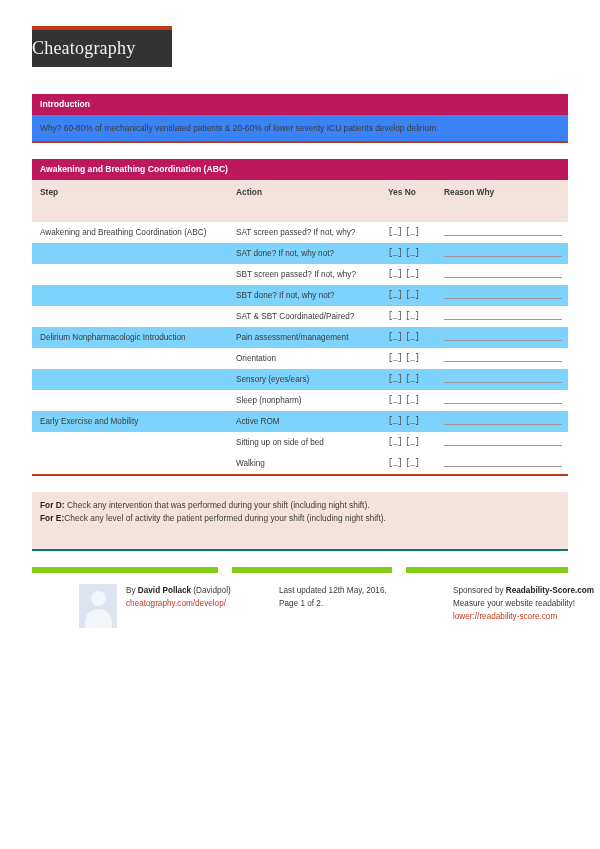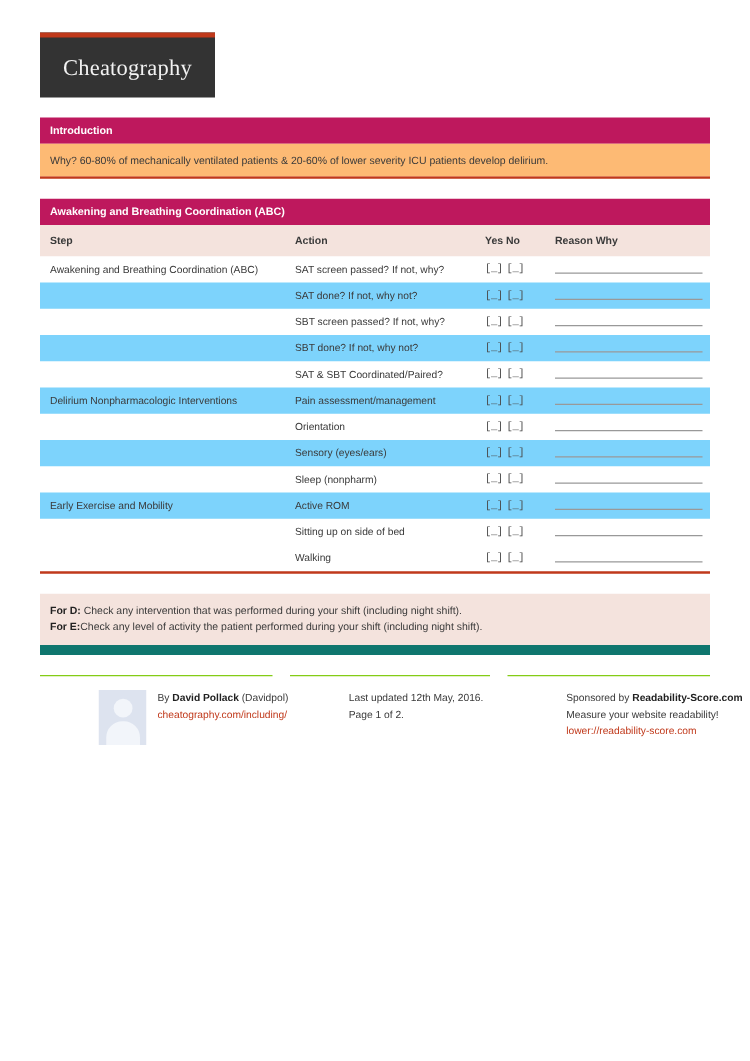--- a/index.html
+++ b/index.html
@@ -26,27 +26,27 @@
 
   
   .header {
     display: flex;
     align-items: flex-start;
     height: 46px;
     margin-bottom: 22px;
   }
   .logo-box {
     width: 140px;
-    height: 52px;
+    height: 41px;
     background: #333333;
     border-top: 4px solid #c0391b;
     box-sizing: border-box;
     display: flex;
     align-items: center;
-    justify-content: center;
+    justify-content: flex-start;
     flex: 0 0 auto;
   }
   .logo-text {
     color: #f2f2f2;
     font-family: "Liberation Serif", serif;
     font-size: 18px;
     letter-spacing: 0.2px;
   }
   .header-titles {
     margin-left: 15px;
@@ -77,40 +77,40 @@
   }
   .block-title {
     background: #be185d;
     color: #ffffff;
     font-size: 8.6px;
     font-weight: bold;
     padding: 5px 8px 5px 8px;
     line-height: 11px;
   }
   .block-body-shaded {
-    background: #fdba74;
+    background: #3b82f6;
     font-size: 8.4px;
     line-height: 12px;
     padding: 7px 8px 7px 8px;
     color: #3a3a3a;
   }
 
   
   table.checklist {
     width: 100%;
     border-collapse: collapse;
     table-layout: fixed;
   }
   table.checklist th {
     background: #f4e3dd;
     text-align: left;
     font-size: 8.4px;
     font-weight: bold;
     color: #3a3a3a;
-    padding: 7px 6px 7px 8px;
+    padding: 7px 6px 24px 8px;
     line-height: 11px;
   }
   table.checklist td {
     font-size: 8.2px;
     color: #3a3a3a;
     padding: 5px 6px 5px 8px;
     line-height: 11px;
     vertical-align: middle;
     height: 11px;
   }
@@ -135,38 +135,38 @@
   .rule {
     height: 0;
     border-bottom: 1px solid #999999;
     width: 100%;
     margin-top: 6px;
   }
 
   
   .notes {
     background: #f4e3dd;
-    border-bottom: 8px solid #0f766e;
-    padding: 7px 8px 8px 8px;
+    border-bottom: 2px solid #0f766e;
+    padding: 7px 8px 24px 8px;
     margin-bottom: 16px;
   }
   .note-line {
     font-size: 8.4px;
     line-height: 13px;
     color: #3a3a3a;
   }
   .note-line b { color: #222222; }
 
   
   .footer {
     display: flex;
     margin-top: 16px;
   }
   .fcol {
-    border-top: 1px solid #84cc16;
+    border-top: 6px solid #84cc16;
     padding-top: 11px;
     box-sizing: border-box;
     padding-left: 47px;
   }
   .fcol-1 { width: 186px; display: flex; }
   .fcol-2 { width: 176px; margin-left: 14px; }
   .fcol-3 { width: 162px; margin-left: 14px; }
 
   .avatar {
     width: 38px;
@@ -272,21 +272,21 @@
             <td></td>
             <td>SAT &amp; SBT Coordinated/Paired?</td>
             <td>
               <div class="cb"><span>[_]</span><span>[_]</span></div>
             </td>
             <td class="rule-cell">
               <div class="rule"></div>
             </td>
           </tr>
           <tr class="alt">
-            <td>Delirium Nonpharmacologic Interventions</td>
+            <td>Delirium Nonpharmacologic Introduction</td>
             <td>Pain assessment/management</td>
             <td>
               <div class="cb"><span>[_]</span><span>[_]</span></div>
             </td>
             <td class="rule-cell">
               <div class="rule"></div>
             </td>
           </tr>
           <tr>
             <td></td>
@@ -359,21 +359,21 @@
 
   <div class="footer">
 
     <div class="fcol fcol-1">
       <div class="avatar">
         <div class="head"></div>
         <div class="body"></div>
       </div>
       <div class="fmeta">
         <div class="fline"><span>By </span><b>David Pollack</b><span> (Davidpol)</span></div>
-        <div class="fline link">cheatography.com/including/</div>
+        <div class="fline link">cheatography.com/develop/</div>
       </div>
     </div>
 
     <div class="fcol fcol-2">
       <div class="fline">Last updated 12th May, 2016.</div>
       <div class="fline">Page 1 of 2.</div>
     </div>
 
     <div class="fcol fcol-3">
       <div class="fline"><span>Sponsored by </span><b>Readability-Score.com</b></div>

